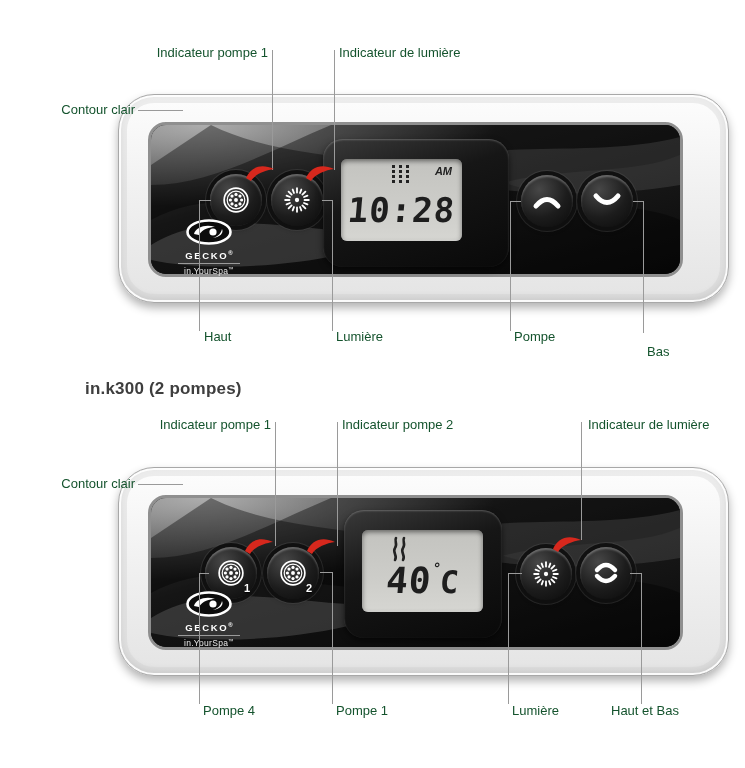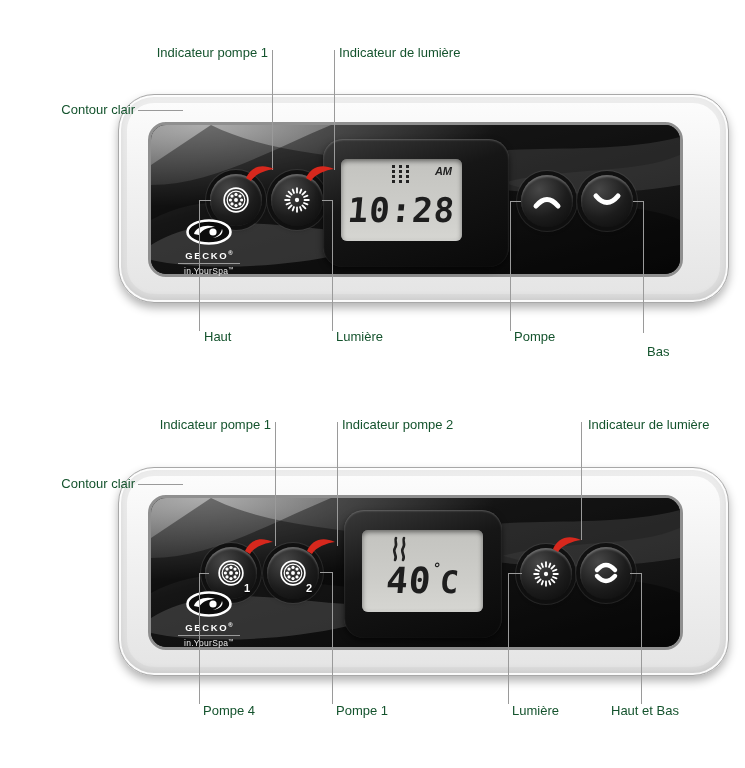--- a/index.html
+++ b/index.html
@@ -191,20 +191,21 @@
   <div class="callout" style="left:336px;top:329px;">Lumière</div>
 
   <div class="lh" style="left:510px;top:201px;width:11px;"></div>
   <div class="lv" style="left:510px;top:201px;height:130px;"></div>
   <div class="callout" style="left:514px;top:329px;">Pompe</div>
 
   <div class="lh" style="left:633px;top:201px;width:10px;"></div>
   <div class="lv" style="left:643px;top:201px;height:132px;"></div>
   <div class="callout" style="left:647px;top:331px;margin-top:13px;">Bas</div>
 
+  <h2 class="title" style="left:85px;top:379px;">in.k300 (2 pompes)</h2>
 
   <div class="callout r" style="left:271px;top:417px;">Indicateur pompe 1</div>
   <div class="lv" style="left:275px;top:422px;height:124px;"></div>
   <div class="callout" style="left:342px;top:417px;">Indicateur pompe 2</div>
   <div class="lv" style="left:337px;top:422px;height:124px;"></div>
   <div class="callout" style="left:588px;top:417px;">Indicateur de lumière</div>
   <div class="lv" style="left:581px;top:422px;height:118px;"></div>
 
   <div class="callout r" style="left:135px;top:476px;">Contour clair</div>
   <div class="lh" style="left:138px;top:484px;width:45px;"></div>

